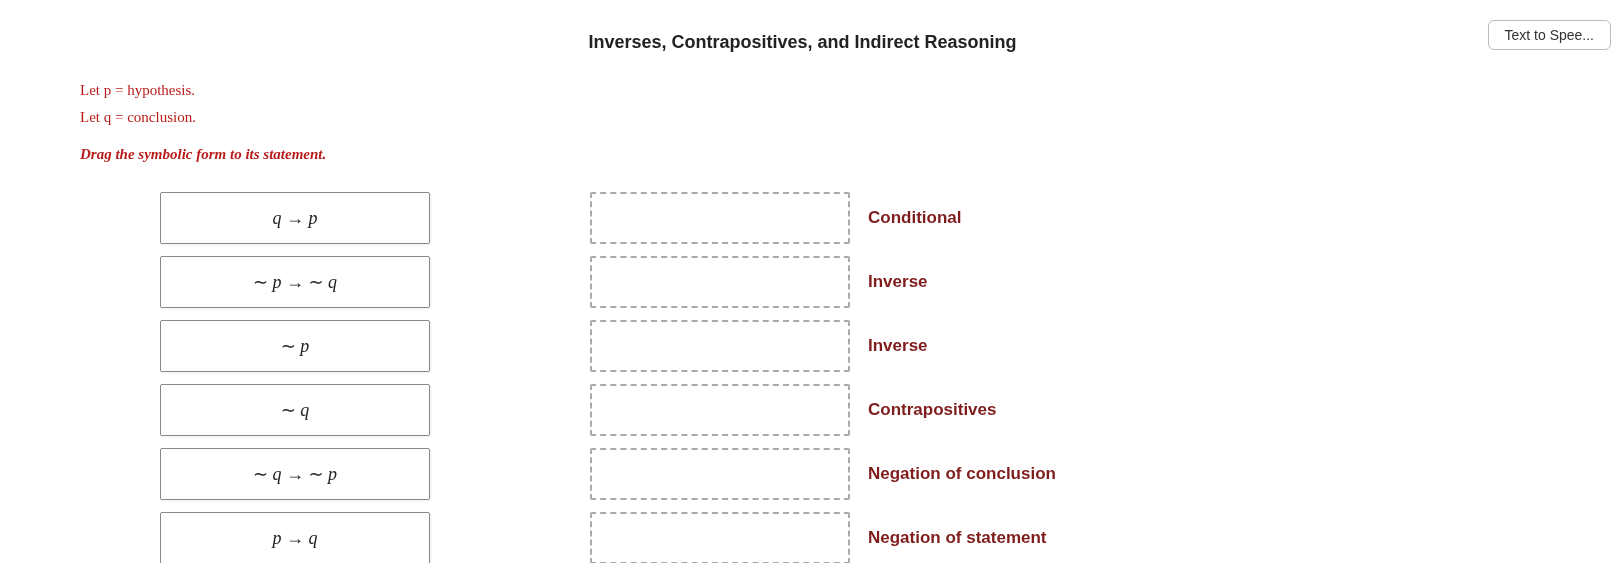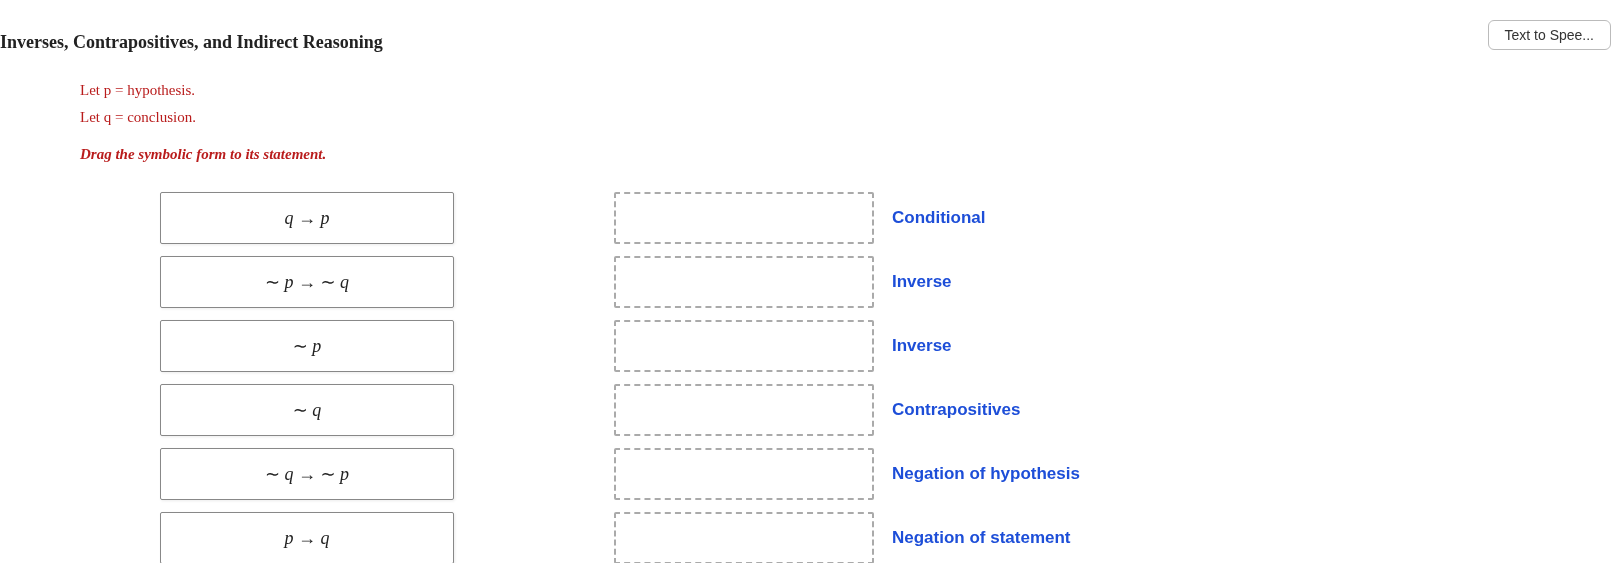--- a/index.html
+++ b/index.html
@@ -11,22 +11,22 @@
     body {
       font-family: Georgia, 'Times New Roman', serif;
       background: #f5f5f5;
       width: 1617px;
       min-height: 563px;
       background-color: #fff;
       position: relative;
     }
 
     .page-title {
-      text-align: left;
-      font-family: Liberation Serif, serif;
+      text-align: center;
+      font-family: Liberation Sans, sans-serif;
       font-weight: bold;
       font-size: 18px;
       color: #222;
       padding: 32px 12px 24px 0;
     }
 
     .top-bar {
       position: absolute;
       top: 20px;
       right: 6px;
@@ -66,21 +66,21 @@
 
     .draggable-items {
       display: flex;
       flex-direction: column;
       gap: 12px;
     }
 
     .draggable-card {
       border: 1.5px solid #888;
       background: #fff;
-      width: 294px;
+      width: 270px;
       height: 52px;
       display: flex;
       align-items: center;
       justify-content: center;
       font-size: 18px;
       font-style: italic;
       color: #222;
       cursor: grab;
       border-radius: 2px;
       box-shadow: 1px 1px 3px rgba(0,0,0,0.08);
@@ -109,21 +109,21 @@
       background: #fff;
       width: 260px;
       height: 52px;
       border-radius: 2px;
     }
 
     .drop-label {
       font-family: Arial, sans-serif;
       font-weight: bold;
       font-size: 17px;
-      color: #1d4ed8;
+      color: #7f1d1d;
       white-space: nowrap;
     }
 
     .sim {
       font-style: normal;
       font-size: 18px;
     }
 
     .arrow {
       font-style: normal;
@@ -178,20 +178,20 @@
     <div class="drop-zone-row">
       <div class="drop-box"></div>
       <span class="drop-label">Inverse</span>
     </div>
     <div class="drop-zone-row">
       <div class="drop-box"></div>
       <span class="drop-label">Contrapositives</span>
     </div>
     <div class="drop-zone-row">
       <div class="drop-box"></div>
-      <span class="drop-label">Negation of hypothesis</span>
+      <span class="drop-label">Negation of conclusion</span>
     </div>
     <div class="drop-zone-row">
       <div class="drop-box"></div>
       <span class="drop-label">Negation of statement</span>
     </div>
   </div>
 </div>
 
 </body></html>

